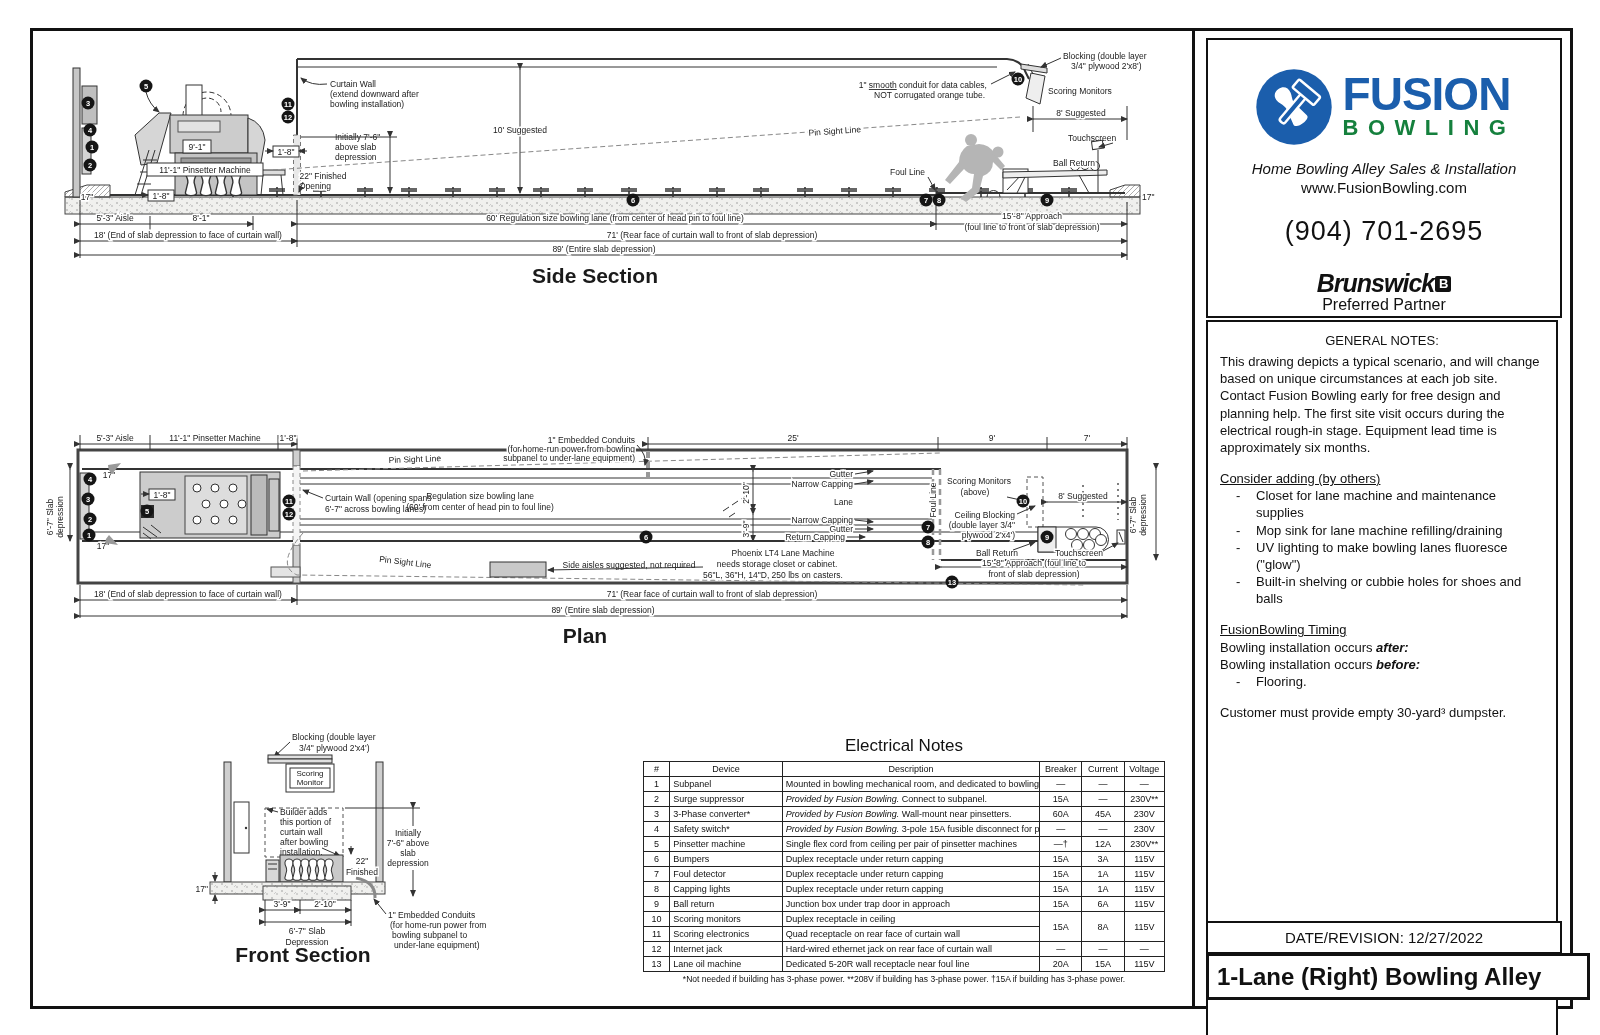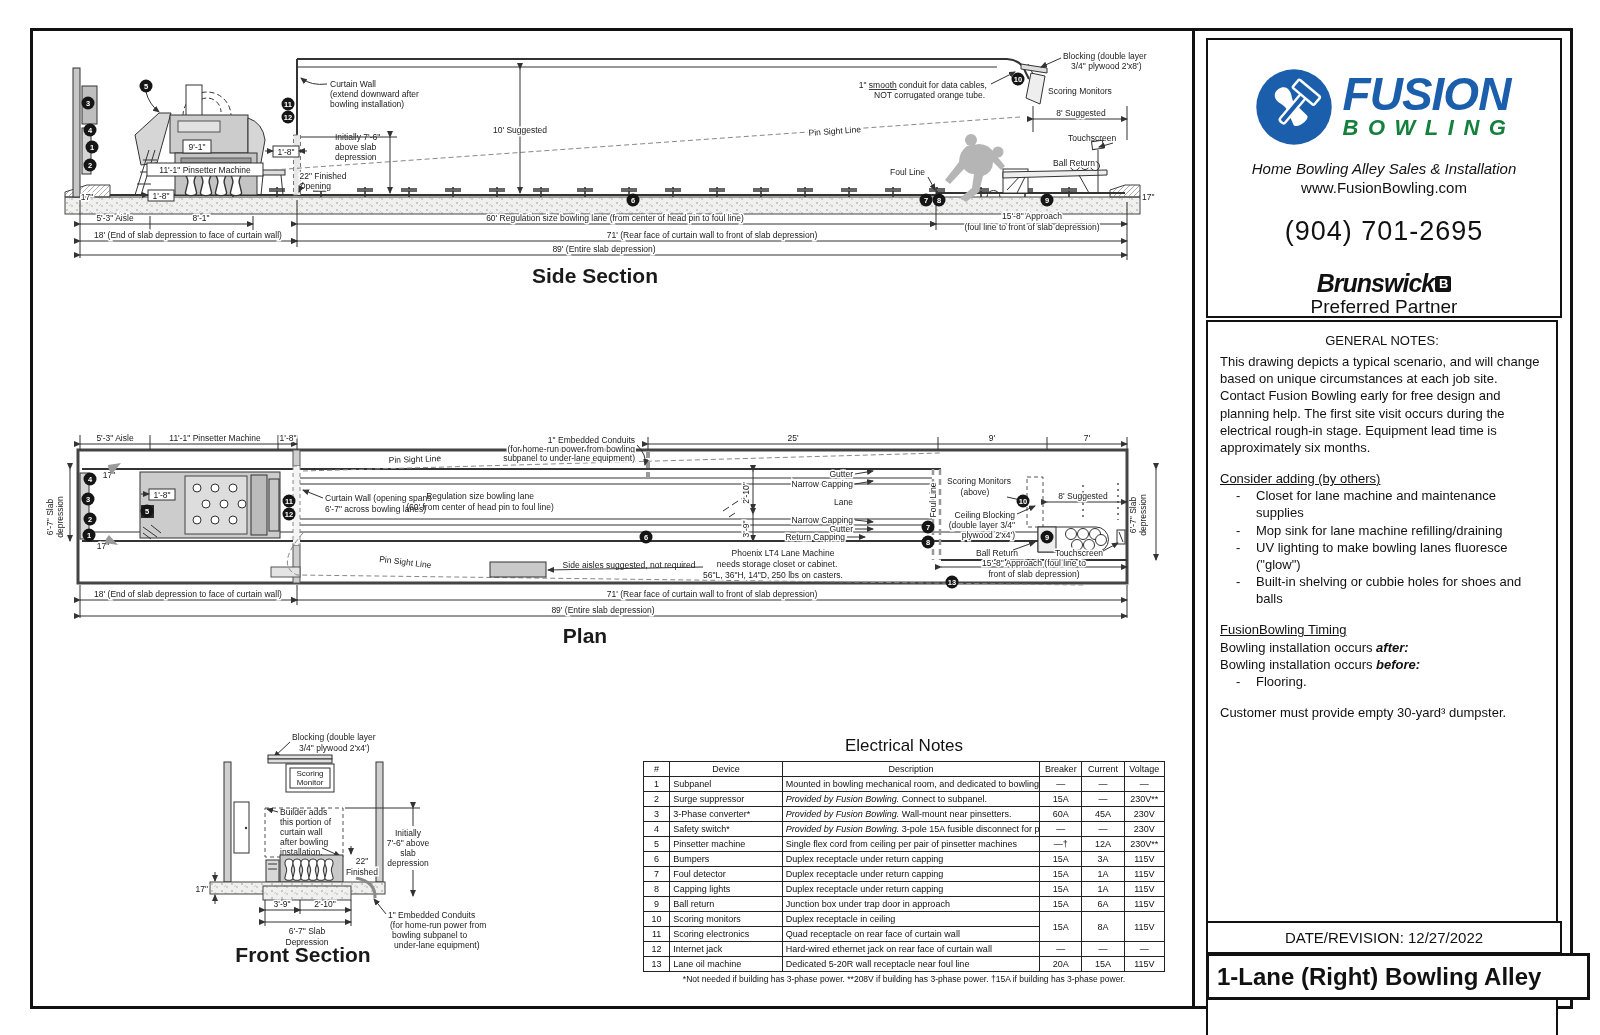--- a/index.html
+++ b/index.html
@@ -3,29 +3,29 @@
 <meta charset="utf-8">
 <style>
   html,body{margin:0;padding:0;background:#fff;}
   body{width:1600px;height:1035px;position:relative;font-family:"Liberation Sans",sans-serif;color:#111;}
   .abs{position:absolute;}
   .sheet{left:30px;top:28px;width:1537px;height:975px;border:3px solid #111;}
   .vdiv{left:1192px;top:28px;width:3px;height:978px;background:#111;}
   .box{border:2px solid #111;background:#fff;}
   
   .logoBox{left:1206px;top:38px;width:352px;height:276px;text-align:center;}
-  .logoRow{display:flex;align-items:center;justify-content:center;margin-top:26px;font-style:italic;}
+  .logoRow{display:flex;align-items:center;justify-content:center;margin-top:26px;}
   .brand{margin-left:8px;text-align:left;}
   .brandTop{font-size:46px;font-weight:bold;color:#1b5eac;letter-spacing:-1px;line-height:0.9;}
   .brandBot{font-size:22px;font-weight:bold;color:#15803d;letter-spacing:9.5px;line-height:1.1;}
   .tagline{font-style:italic;font-size:15px;margin-top:12px;}
   .site{font-size:15px;margin-top:2px;}
   .phone{font-size:27px;margin-top:20px;letter-spacing:1px;}
   .bruns{margin-top:22px;font-size:25px;font-weight:bold;font-style:italic;letter-spacing:-1px;display:flex;align-items:center;justify-content:center;gap:1px;}
-  .brunsSub{font-size:19px;margin-top:-2px;}
+  .brunsSub{font-size:16px;margin-top:-2px;}
   .notesBox{left:1206px;top:320px;width:352px;height:740px;padding:10px 12px;box-sizing:border-box;font-size:13px;line-height:1.32;}
   .nTitle{text-align:center;margin-bottom:4px;}
   .nPara{margin:0 0 14px 0;}
   .nHead{text-decoration:underline;}
   ul.dashes{list-style:none;margin:0 0 14px 0;padding:0;}
   ul.dashes li{display:flex;}
   ul.dashes li::before{content:"-";width:36px;padding-left:16px;box-sizing:border-box;flex:none;}
   .dateBox{left:1206px;top:921px;width:352px;height:29px;display:flex;align-items:center;justify-content:center;font-size:15px;}
   .titleBox{left:1206px;top:953px;width:384px;height:47px;display:flex;align-items:center;font-size:24px;font-weight:bold;padding-left:8px;box-sizing:border-box;border-width:3px;}
   

